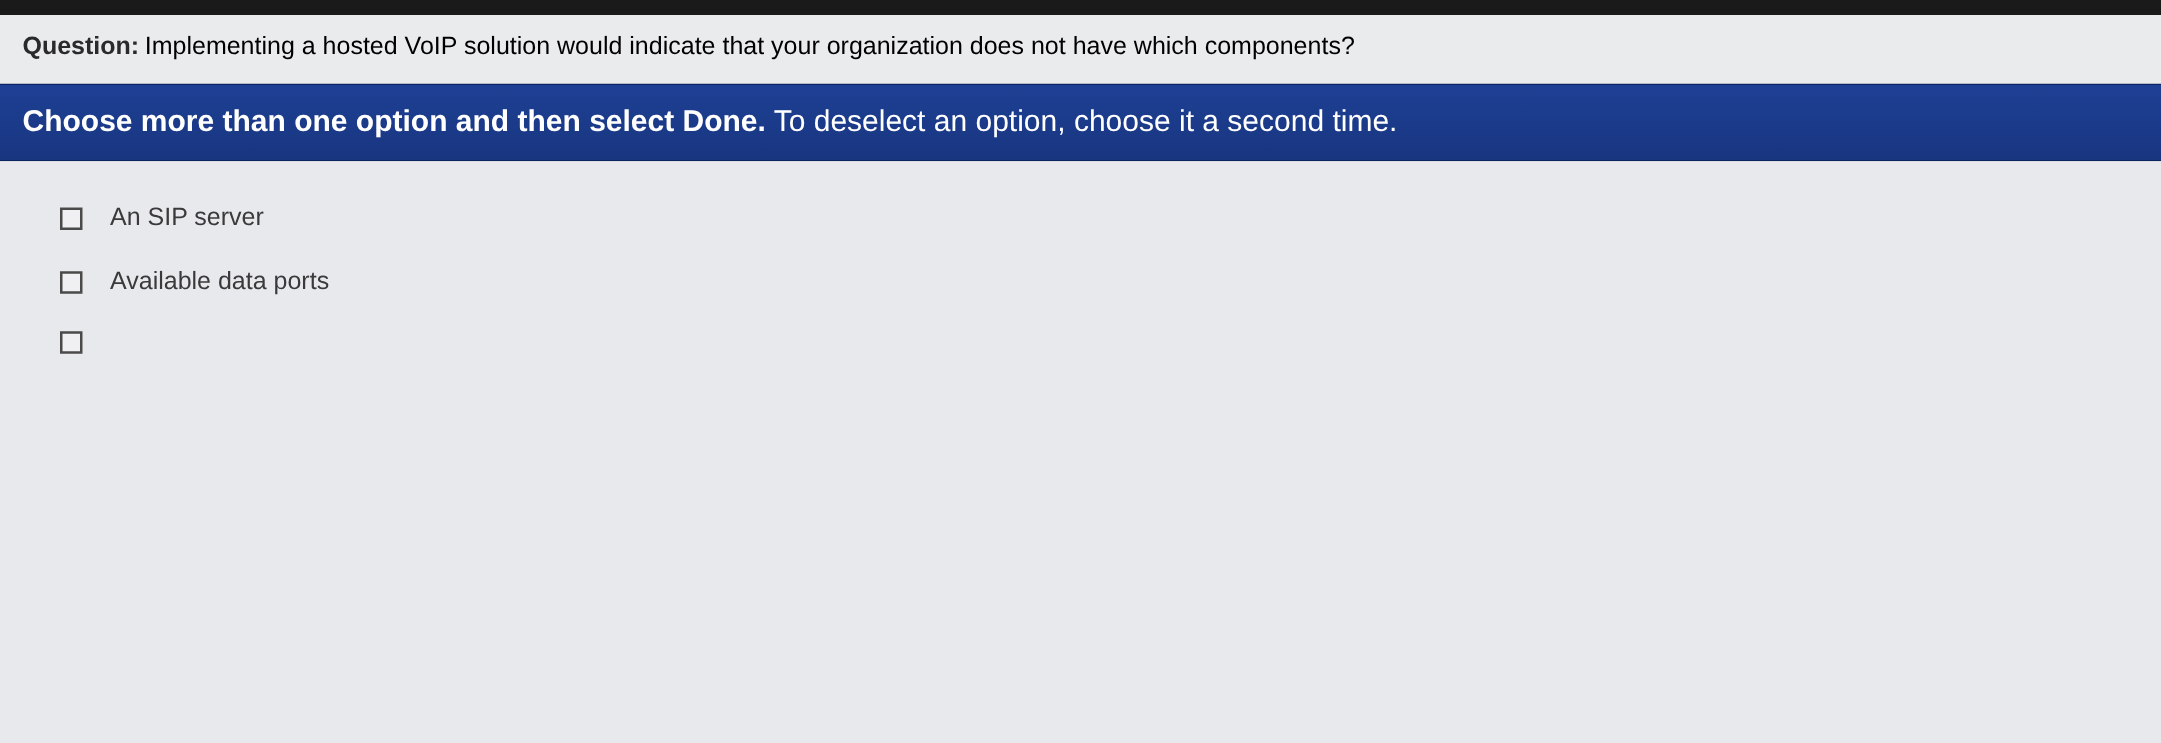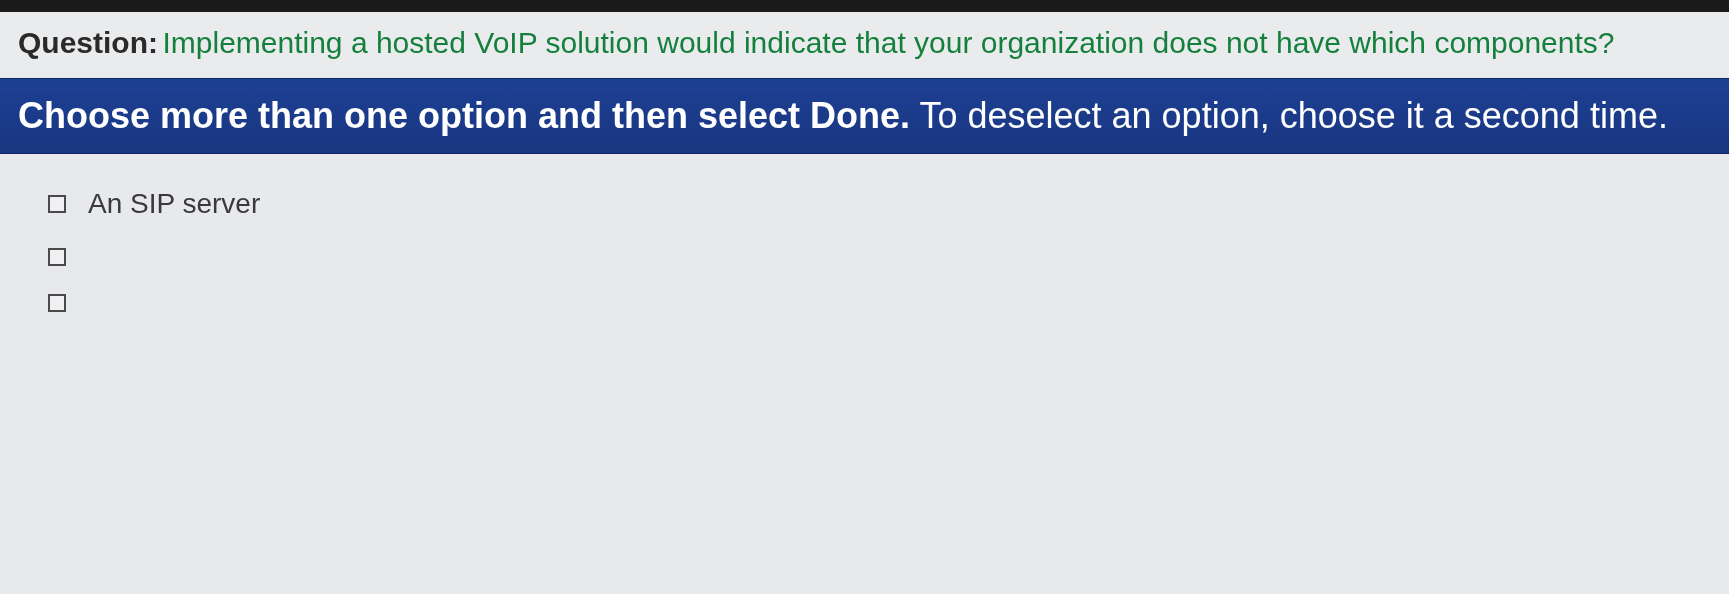--- a/index.html
+++ b/index.html
@@ -17,49 +17,49 @@
     .top-bar {
       height: 12px;
       background: #1a1a1a;
     }
     .question-section {
       padding: 14px 18px 18px 18px;
       background: #eaebed;
     }
     .question-label {
       font-weight: bold;
-      font-size: 30px;
+      font-size: 20px;
       color: #2a2a2a;
     }
     .question-text {
-      font-size: 30px;
-      color: #15803d;
+      font-size: 20px;
+      color: #000000;
       margin-top: 27px;
     }
     .instruction-bar {
       background: #1a3a8a;
       background: linear-gradient(to bottom, #1e4094 0%, #183580 100%);
       color: #ffffff;
       padding: 16px 18px;
-      font-size: 36px;
+      font-size: 24px;
       border-top: 1px solid #0d2560;
       border-bottom: 1px solid #0d2560;
     }
     .instruction-bold {
       font-weight: bold;
     }
     .options-section {
       padding: 20px 18px 10px 48px;
       background: #e8e9ec;
     }
     .option-row {
       display: flex;
       align-items: center;
       padding: 14px 0;
-      font-size: 28px;
+      font-size: 20px;
       color: #3a3a3a;
       cursor: pointer;
     }
     .checkbox {
       width: 18px;
       height: 18px;
       border: 2px solid #4a4a4a;
       margin-right: 22px;
       background: #f0f0f2;
       flex-shrink: 0;
@@ -82,17 +82,18 @@
   <span class="instruction-bold">Choose more than one option and then select </span><span class="instruction-bold">Done.</span><span> To deselect an option, choose it a second time.</span>
 </div>
 
 <div class="options-section">
   <div class="option-row">
     <div class="checkbox"></div>
     <span class="option-label">An SIP server</span>
   </div>
   <div class="option-row">
     <div class="checkbox"></div>
+    <span class="option-label">Available data ports</span>
   </div>
   <div class="option-row">
     <div class="checkbox"></div>
   </div>
 </div>
 
 </body></html>

